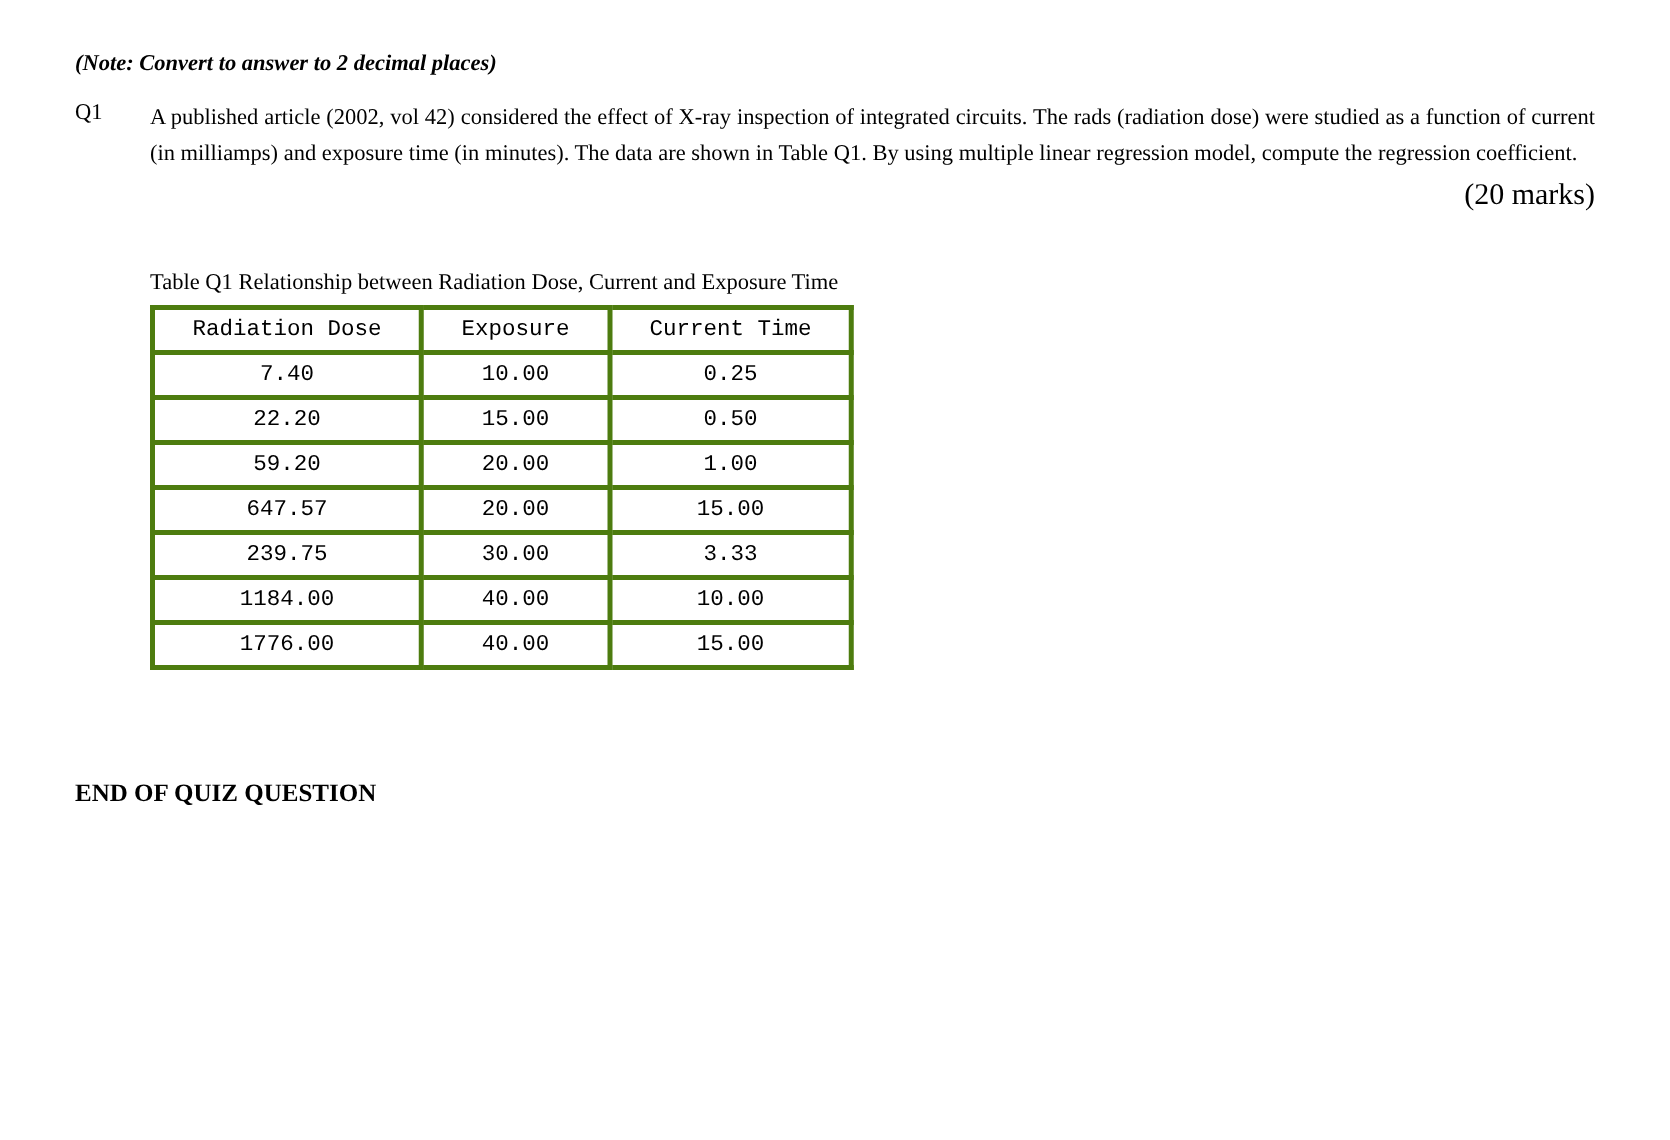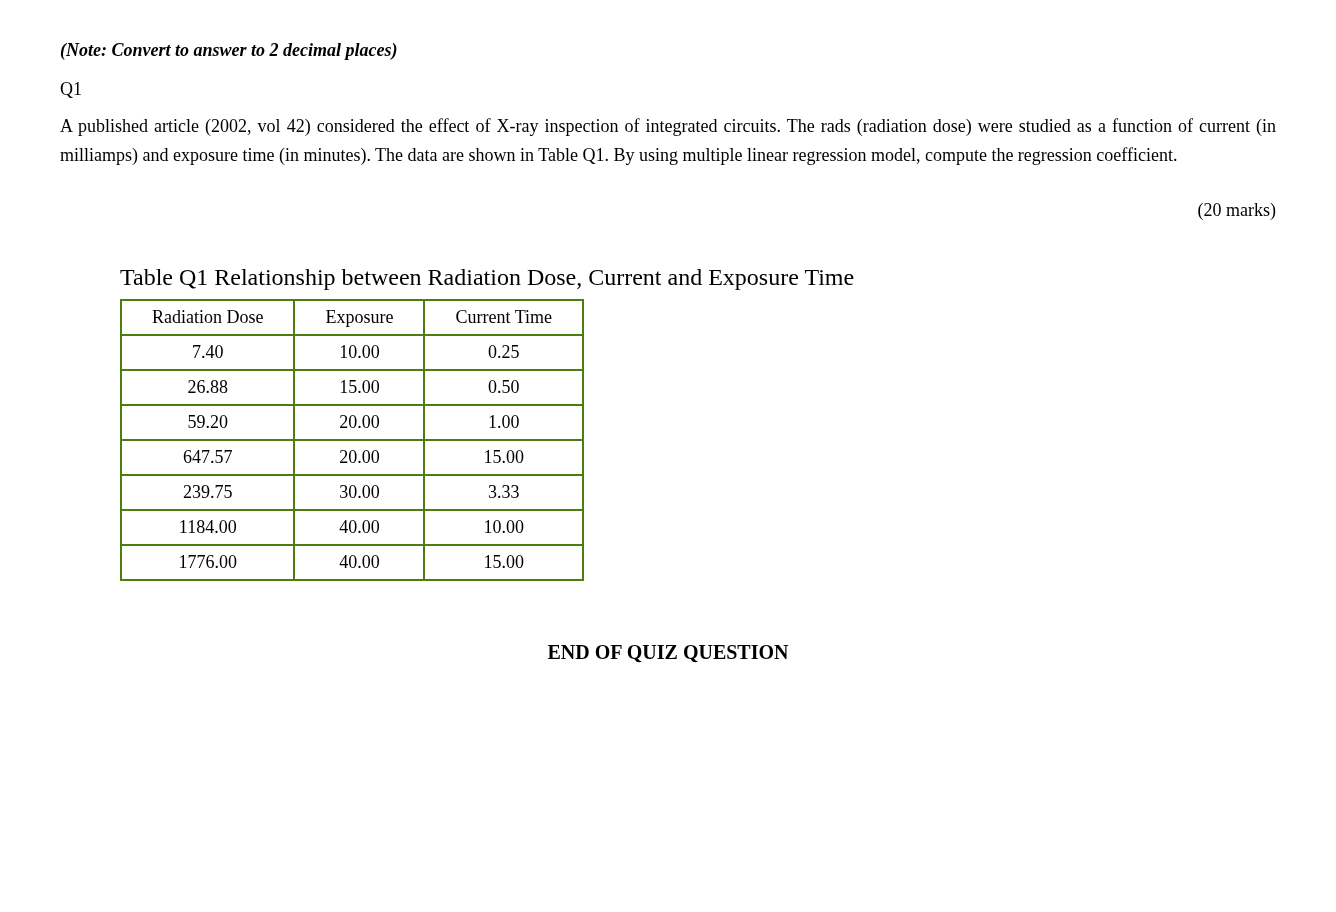--- a/index.html
+++ b/index.html
@@ -20,75 +20,76 @@
 
     .note {
       font-style: italic;
       font-weight: bold;
       margin-bottom: 18px;
       font-size: 18px;
     }
 
     .question-block {
       display: flex;
-      flex-direction: column;
-      gap: 12px;
+      flex-direction: row;
+      gap: 0;
       margin-bottom: 10px;
     }
 
     .q-label {
       min-width: 60px;
       font-size: 18px;
       padding-top: 0;
     }
 
     .q-text {
       flex: 1;
       text-align: justify;
       font-size: 18px;
       line-height: 1.6;
     }
 
     .marks {
       text-align: right;
-      margin-top: 26px;
-      font-size: 18px;
+      margin-top: 0;
+      font-size: 24px;
     }
 
     .table-section {
       margin-top: 40px;
       margin-left: 60px;
     }
 
     .table-caption {
-      font-size: 24px;
+      font-size: 18px;
       margin-bottom: 8px;
     }
 
     table {
       border-collapse: collapse;
       font-size: 18px;
     }
 
     table th, table td {
-      border: 2px solid #4d7c0f;
+      border: 4px solid #4d7c0f;
       padding: 6px 30px;
       text-align: center;
+      font-family: Liberation Mono, monospace;
     }
 
     table th {
       font-weight: normal;
       text-align: center;
     }
 
     .end-of-quiz {
-      text-align: center;
+      text-align: left;
       font-weight: bold;
       font-size: 20px;
-      margin-top: 60px;
+      margin-top: 88px;
     }
   </style>
 </head>
 <body>
 
 <div class="note">(Note: Convert to answer to 2 decimal places)</div>
 
 <div class="question-block">
   <div class="q-label">Q1</div>
   <div class="q-text">
@@ -107,21 +108,21 @@
         <th>Current Time</th>
       </tr>
     </thead>
     <tbody id="table-body">
     <tr>
           <td>7.40</td>
           <td>10.00</td>
           <td>0.25</td>
         </tr>
         <tr>
-          <td>26.88</td>
+          <td>22.20</td>
           <td>15.00</td>
           <td>0.50</td>
         </tr>
         <tr>
           <td>59.20</td>
           <td>20.00</td>
           <td>1.00</td>
         </tr>
         <tr>
           <td>647.57</td>

